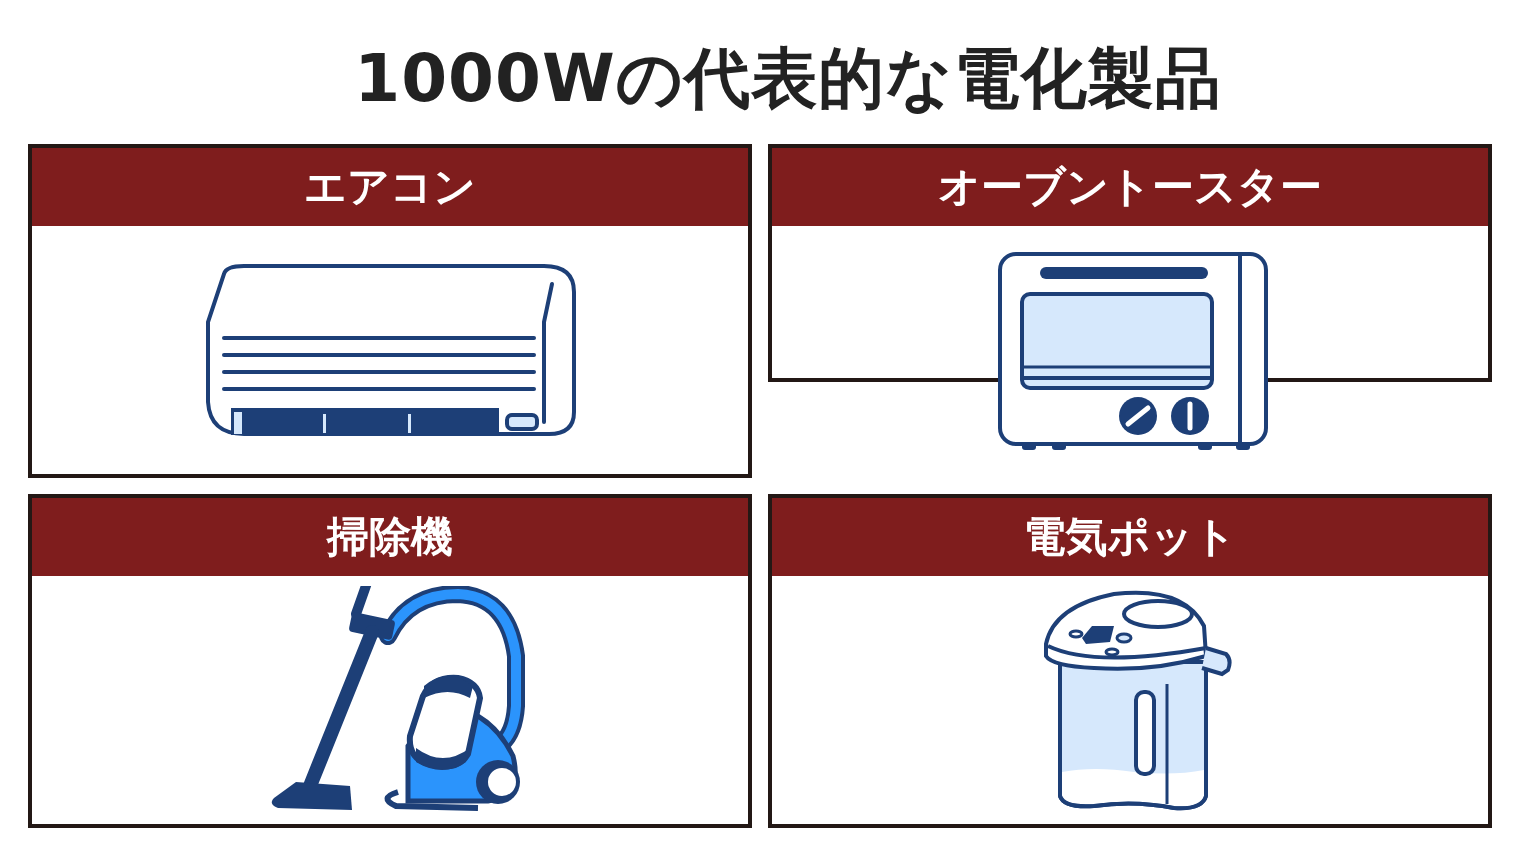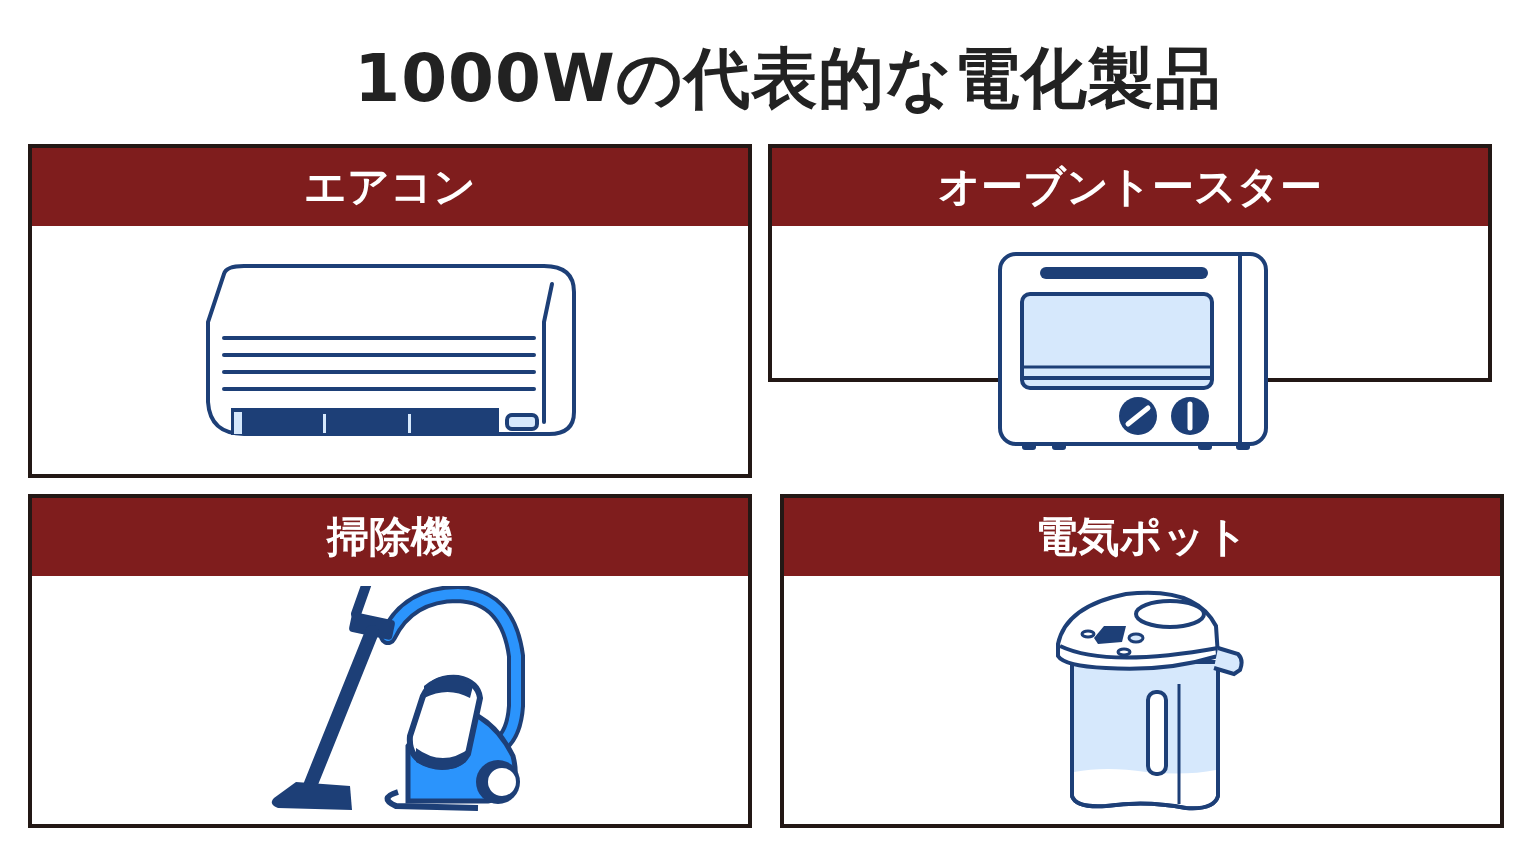--- a/index.html
+++ b/index.html
@@ -80,21 +80,21 @@
       <path d="M165 110 Q175 90 200 92 Q220 96 222 112 L210 168 Q200 186 170 178 Q150 172 152 150 Z" fill="#ffffff" stroke="#1D3F77" stroke-width="6"></path>
       <path d="M166 100 Q190 80 215 100 L212 112 Q190 100 166 112 Z" fill="#1D3F77"></path>
       <path d="M158 162 Q185 182 212 162 L208 176 Q185 192 158 176 Z" fill="#1D3F77"></path>
 
       <circle cx="240" cy="196" r="22" fill="#1D3F77"></circle>
       <circle cx="244" cy="196" r="14" fill="#ffffff"></circle>
     </svg>
   </div>
 </div>
 
-<div class="card" style="left:768px; top:494px; width:724px; height:334px;margin-left:12px;">
+<div class="card" style="left:768px; top:494px; width:724px; height:334px;">
   <div class="card-header">電気ポット</div>
   <div class="card-illus">
     <svg width="200" height="230" style="left:262px; top:10px;" viewBox="0 0 200 230">
 
       <path d="M26 76 L26 210 Q30 222 60 220 Q100 214 140 222 Q168 224 172 210 L172 76 Z" fill="#D6E8FC" stroke="#1D3F77" stroke-width="4"></path>
       <path d="M28 186 Q60 180 100 186 Q140 190 170 184 L170 210 Q168 222 140 220 Q100 212 60 218 Q30 220 28 210 Z" fill="#ffffff"></path>
       <path d="M26 210 Q30 222 60 220 Q100 214 140 222 Q168 224 172 210" fill="none" stroke="#1D3F77" stroke-width="4"></path>
 
       <path d="M12 58 Q20 20 80 8 Q150 0 170 40 L172 70 Q120 86 60 82 Q18 80 12 70 Z" fill="#ffffff" stroke="#1D3F77" stroke-width="4"></path>
       <path d="M14 60 Q60 82 172 62" fill="none" stroke="#1D3F77" stroke-width="4"></path>

